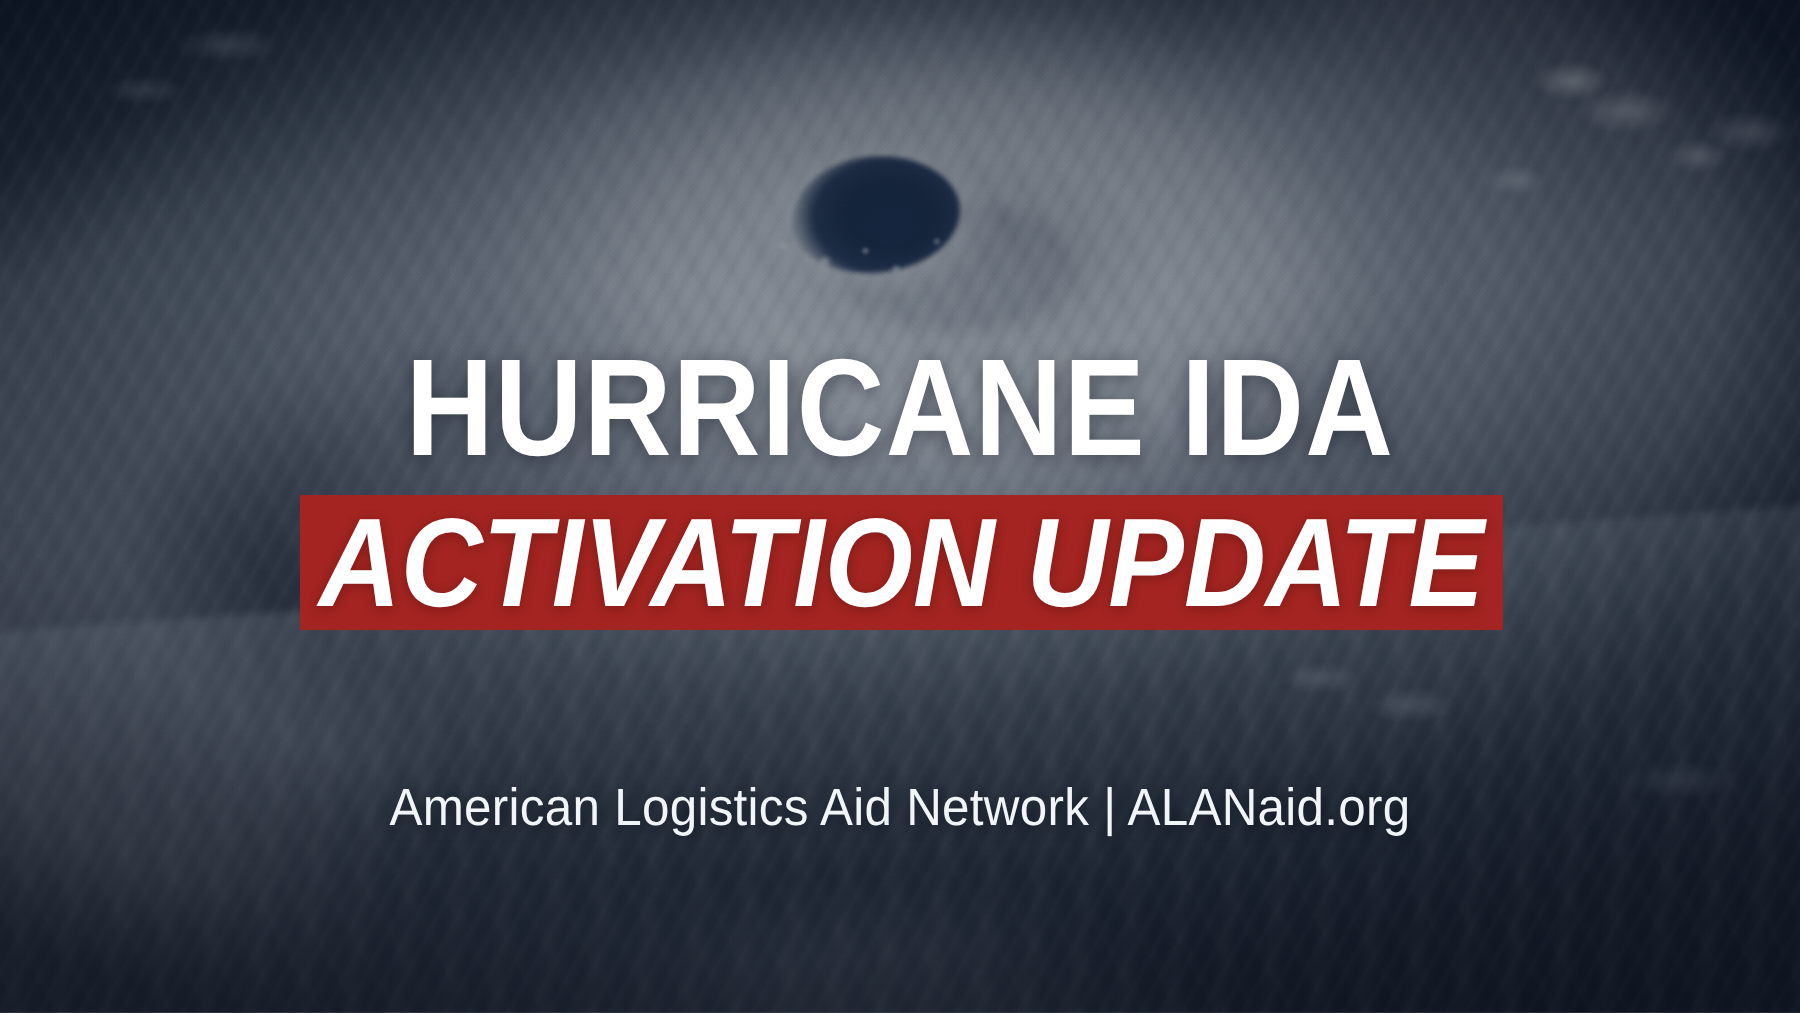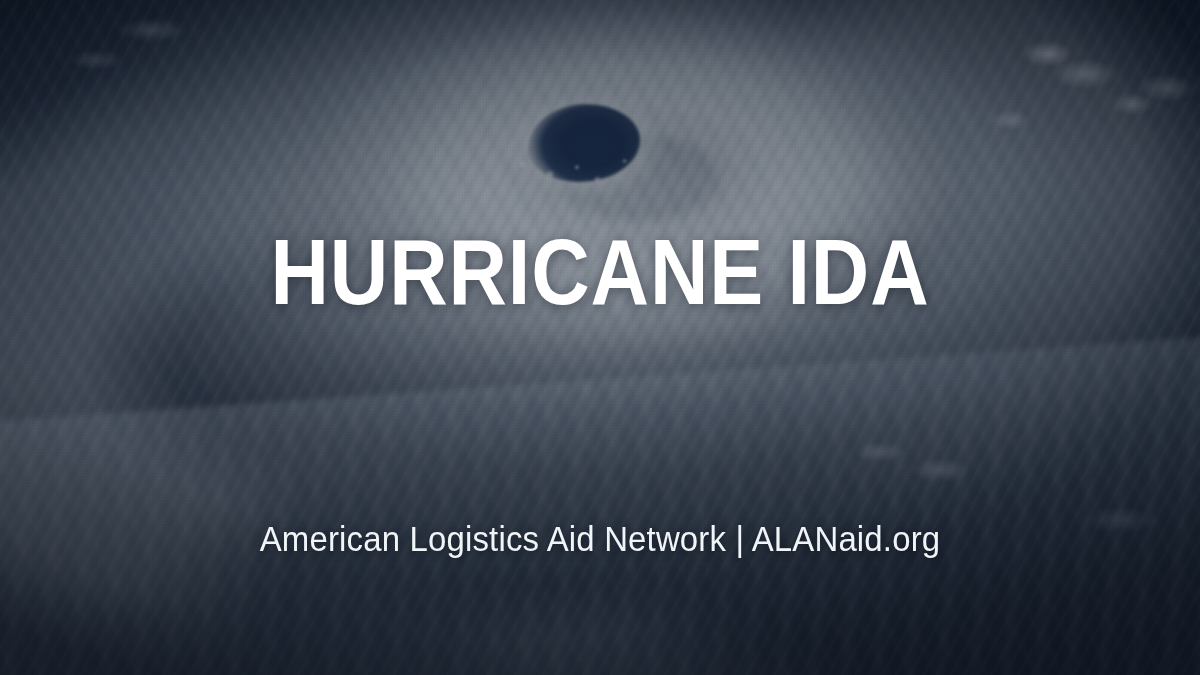--- a/index.html
+++ b/index.html
@@ -296,17 +296,21 @@
     <div class="eye-specks"></div>
     <div class="puffs"></div>
     <div class="scrim"></div>
     <div class="grain"></div>
   </div>
 
   <div id="content">
 
     <div class="headline">HURRICANE IDA</div>
 
+    <div class="banner-wrap">
+      <div class="banner-bg"></div>
+      <div class="banner-text">ACTIVATION UPDATE</div>
+    </div>
 
     <div class="tagline">American Logistics Aid Network | ALANaid.org</div>
 
   </div>
 </div>
 
 </body></html>

